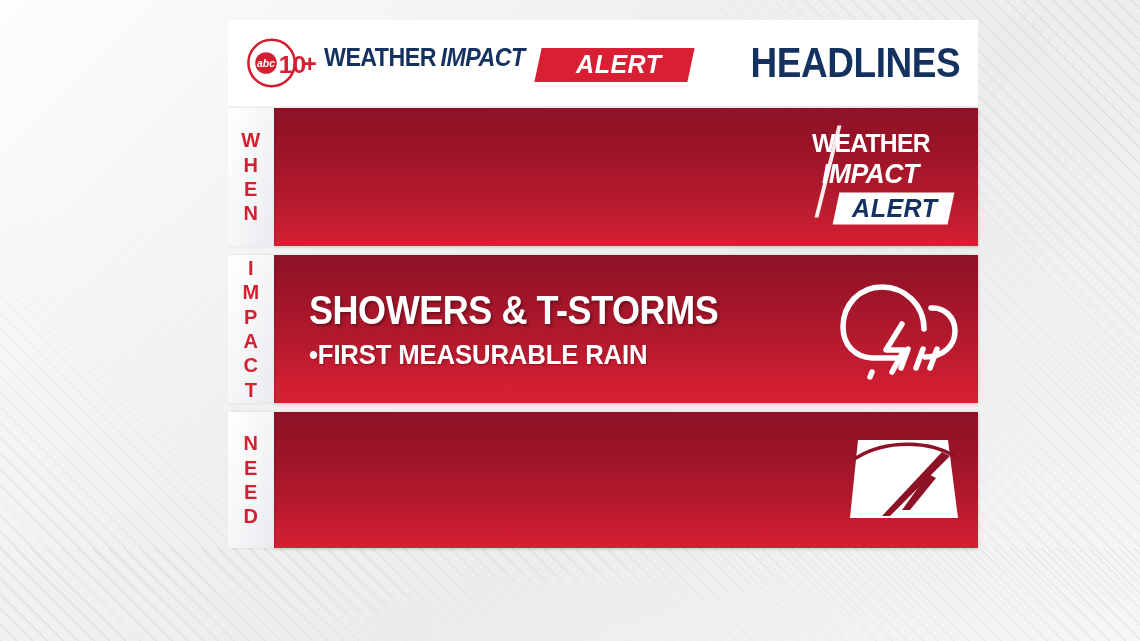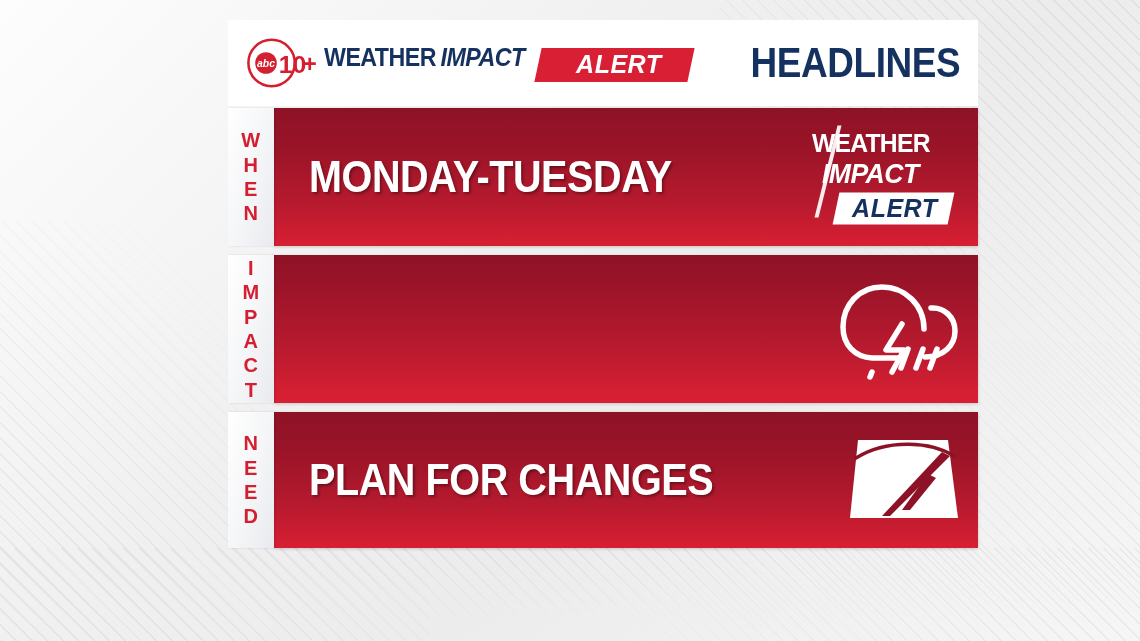--- a/index.html
+++ b/index.html
@@ -293,23 +293,20 @@
   </div>
 
   <div class="row" id="row-0">
     <div class="row-label">
       <span class="ltr">W</span>
       <span class="ltr">H</span>
       <span class="ltr">E</span>
       <span class="ltr">N</span>
     </div>
     <div class="row-body">
-      <div class="row-text">
-        <div class="headline">MONDAY-TUESDAY</div>
-      </div>
       <div class="row-icon">
         <div id="badge-lockup">
           <div id="badge-slash"></div>
           <div class="badge-l1">WEATHER</div>
           <div class="badge-l2">IMPACT</div>
           <div id="badge-alert">
             <span>ALERT</span>
           </div>
         </div>
       </div>
@@ -319,20 +316,24 @@
   <div class="row" id="row-1">
     <div class="row-label">
       <span class="ltr">I</span>
       <span class="ltr">M</span>
       <span class="ltr">P</span>
       <span class="ltr">A</span>
       <span class="ltr">C</span>
       <span class="ltr">T</span>
     </div>
     <div class="row-body">
+      <div class="row-text">
+        <div class="headline">SHOWERS &amp; T-STORMS</div>
+        <div class="subline">•FIRST MEASURABLE RAIN</div>
+      </div>
       <div class="row-icon">
         <svg width="140" height="124" viewBox="0 0 140 124" fill="none" stroke="#ffffff" stroke-width="5.5" stroke-linecap="round" stroke-linejoin="round">
           <path d="M93 90 C112 90 123 78 123 64 C123 50 112 40 99 41"></path>
           <path d="M92 62 C92 38 73 20 50 20 C27 20 11 38 11 60 C11 78 23 90 40 91 L66 91"></path>
           <path d="M70 57 L54 83 L72 83 L60 105"></path>
           <path d="M76 82 L69 101"></path>
           <path d="M91 82 L84 101"></path>
           <path d="M105 82 L98 101"></path>
           <path d="M40 105 L38 110"></path>
         </svg>
@@ -341,23 +342,20 @@
   </div>
 
   <div class="row" id="row-2">
     <div class="row-label">
       <span class="ltr">N</span>
       <span class="ltr">E</span>
       <span class="ltr">E</span>
       <span class="ltr">D</span>
     </div>
     <div class="row-body">
-      <div class="row-text">
-        <div class="headline">PLAN FOR CHANGES</div>
-      </div>
       <div class="row-icon">
         <svg width="140" height="108" viewBox="0 0 140 108">
           <path d="M26 14 L116 14 L126 92 L18 92 Z" fill="#ffffff"></path>
           <path d="M24 32 C56 12 100 16 122 30" fill="none" stroke="#8e1226" stroke-width="3.4" stroke-linecap="round"></path>
           <path d="M118 30 L58 90 L50 90 L110 26 Z" fill="#8e1226"></path>
           <path d="M96 48 L70 84 L78 84 L104 52 Z" fill="#8e1226"></path>
         </svg>
       </div>
     </div>
   </div>

